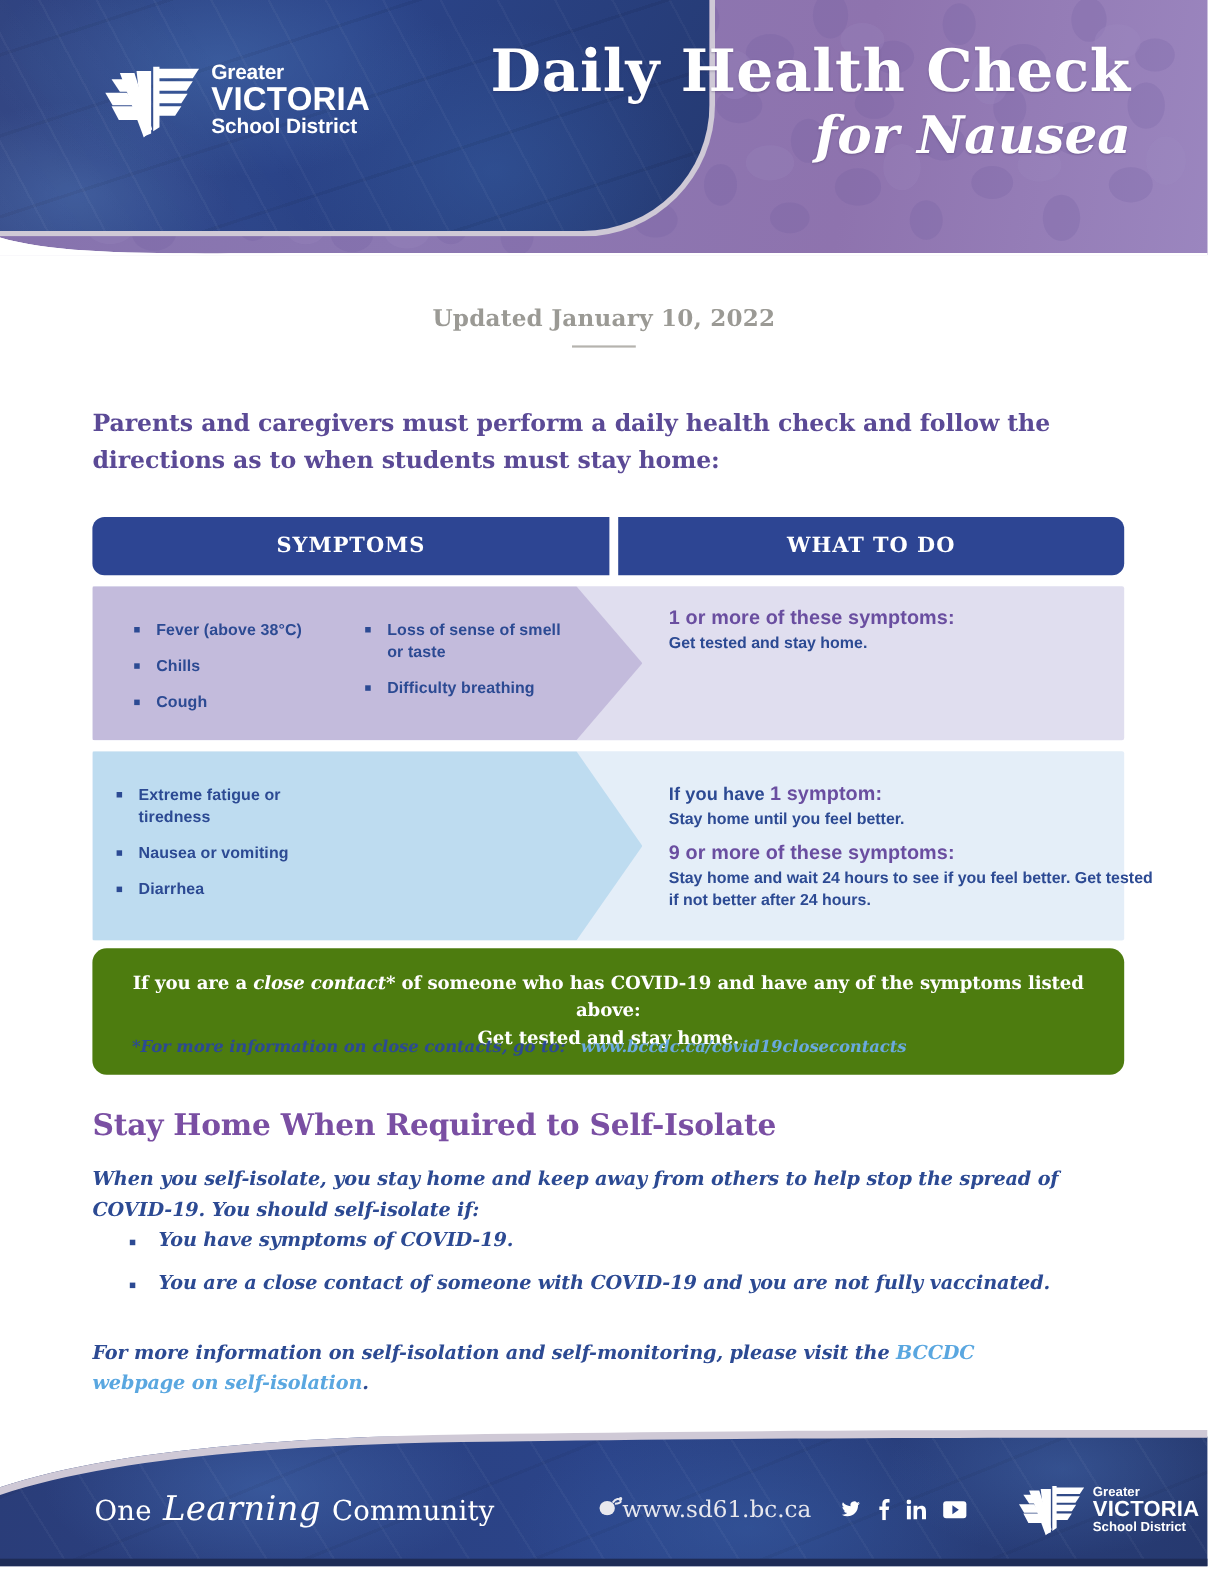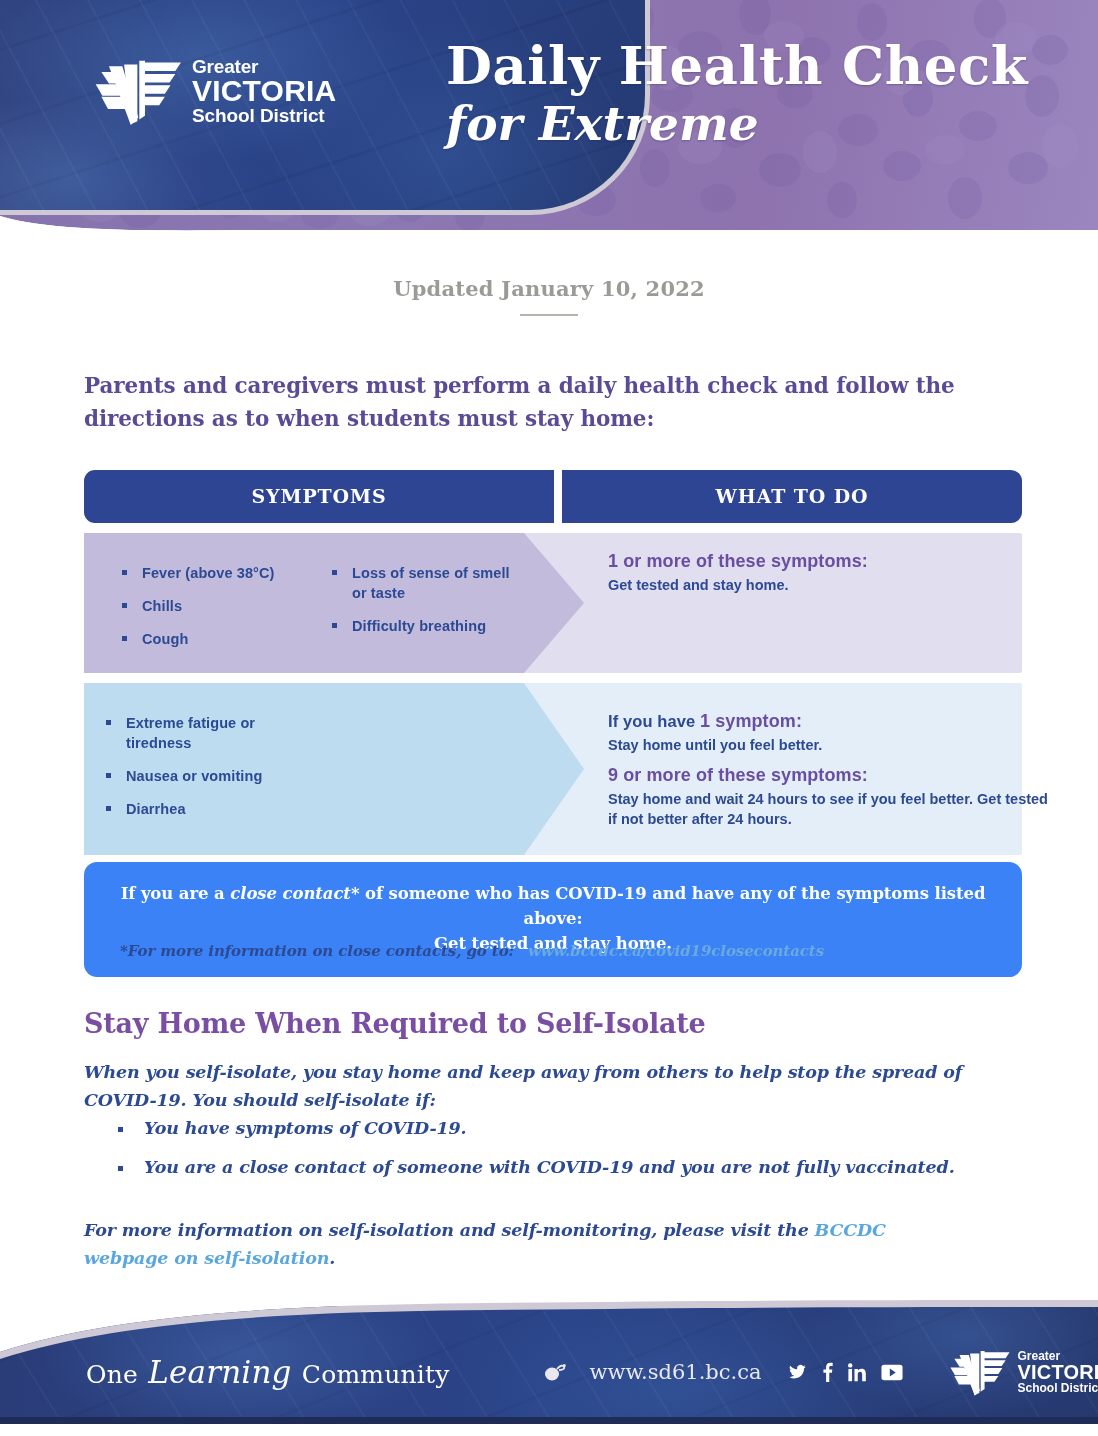--- a/index.html
+++ b/index.html
@@ -77,21 +77,21 @@
   }
   .logo-mark { width: 95px; height: 72px; display:block; }
   .logo-text { color:#fff; line-height: 1.0; }
   .logo-text .l1 { font-size: 19px; font-weight: 700; letter-spacing: -.2px; }
   .logo-text .l2 { font-size: 30px; font-weight: 800; letter-spacing: .2px; }
   .logo-text .l3 { font-size: 19px; font-weight: 700; letter-spacing: -.1px; }
 
   .header-title {
     position: absolute;
     right: 70px; top: 38px;
-    text-align: left;
+    text-align: right;
     color: #ffffff;
     z-index: 5;
     text-shadow: 0 1px 2px rgba(40,25,70,.30);
   }
   .header-title .t1 {
     font-family: "DejaVu Serif", "Liberation Serif", serif;
     font-size: 53px;
     font-weight: 700;
     letter-spacing: .5px;
     line-height: 1.05;
@@ -228,21 +228,21 @@
     line-height: 1.42;
     margin-bottom: 12px;
   }
   .what-sub.tight { margin-bottom: 9px; }
 
   
   .banner {
     position: absolute;
     left: 84px; top: 862px;
     width: 938px;
-    background: #3b82f6;
+    background: #4d7c0f;
     border-radius: 13px;
     color: #ffffff;
     text-align: center;
     padding: 19px 26px 21px;
     box-sizing: border-box;
     font-family: "DejaVu Serif", "Liberation Serif", serif;
     font-weight: 700;
     font-size: 16.5px;
     line-height: 1.52;
     letter-spacing: -.1px;
@@ -376,22 +376,21 @@
     white-space: nowrap;
   }
   .tagline .script {
     font-style: italic;
     font-size: 31px;
     padding: 0 2px;
   }
   .url-group {
     margin-left: 94px;
     display: flex;
-    align-items: center;
-    gap: 24px;
+    gap: 0;
     font-family: "DejaVu Serif", "Liberation Serif", serif;
     font-size: 21px;
     color: #e8e8ee;
   }
   .socials {
     margin-left: 26px;
     display: flex;
     align-items: center;
     gap: 14px;
   }
@@ -488,21 +487,21 @@
         </svg>
         <div class="logo-text">
           <div class="l1">Greater</div>
           <div class="l2">VICTORIA</div>
           <div class="l3">School District</div>
         </div>
       </div>
 
       <div class="header-title">
         <div class="t1">Daily Health Check</div>
-        <div class="t2">for Extreme</div>
+        <div class="t2">for Nausea</div>
       </div>
 
       <svg class="header-curve" viewBox="0 0 1098 62" preserveAspectRatio="none">
         <path d="M0 62 L0 44 C 60 62, 170 58, 300 58 L1098 58 L1098 62 Z" fill="#ffffff"></path>
         <path d="M0 44 C 60 62, 170 58, 300 58 L1098 58 L1098 62 L0 62 Z" fill="#ffffff"></path>
       </svg>
     </div>
   </div>
 
   <div class="date-block">

